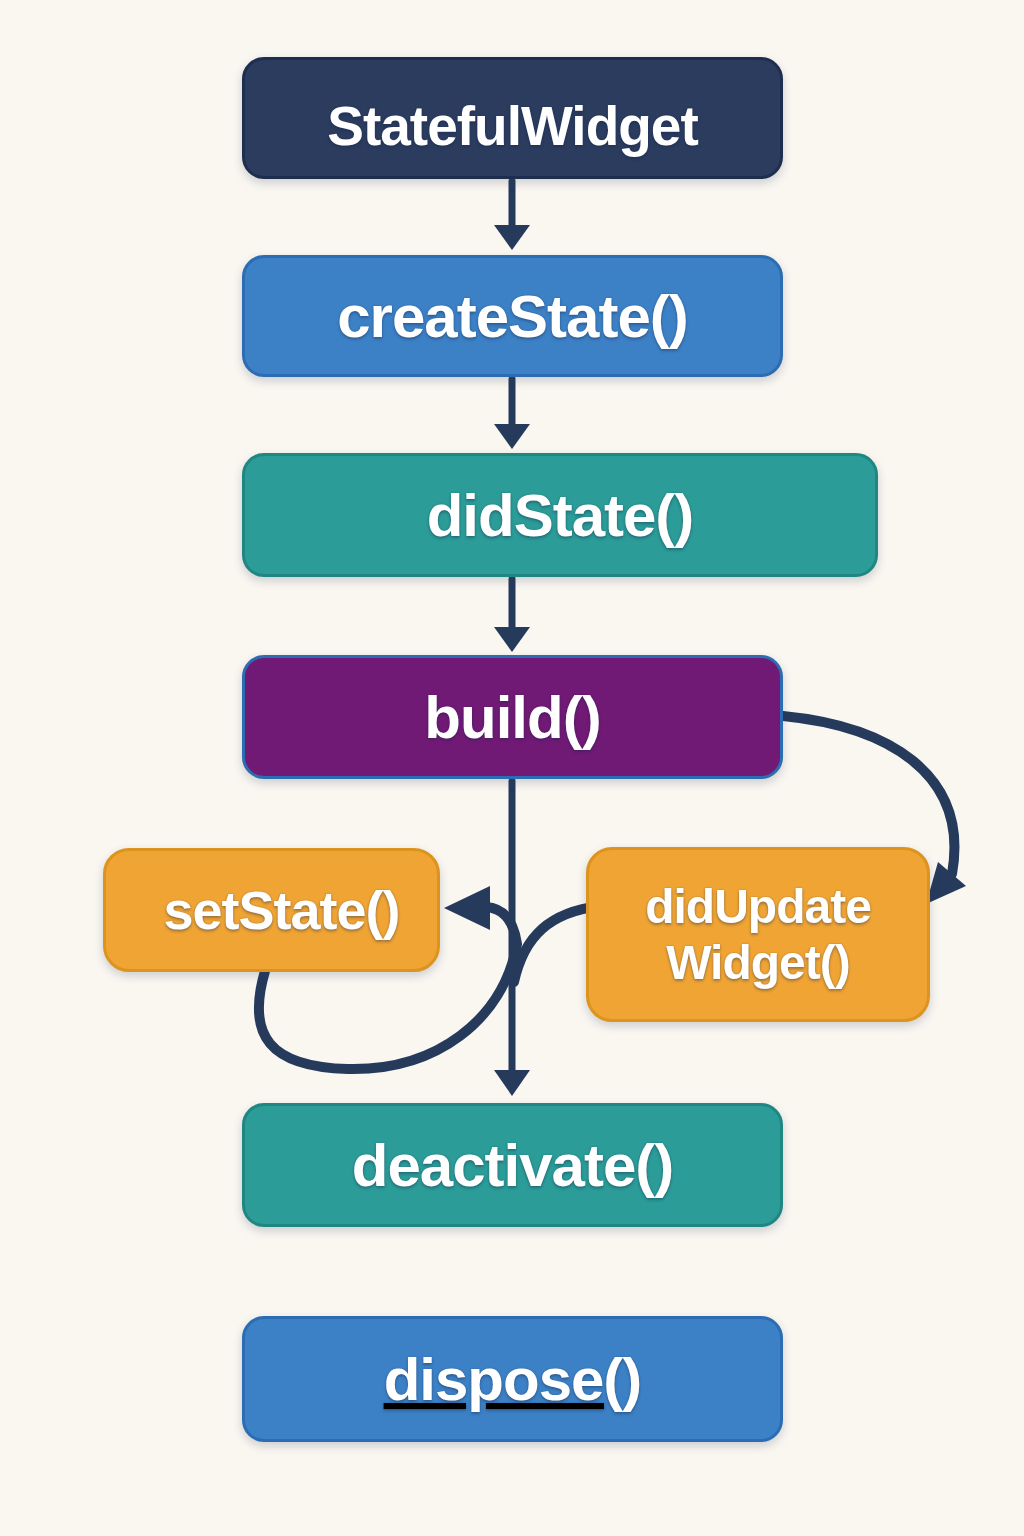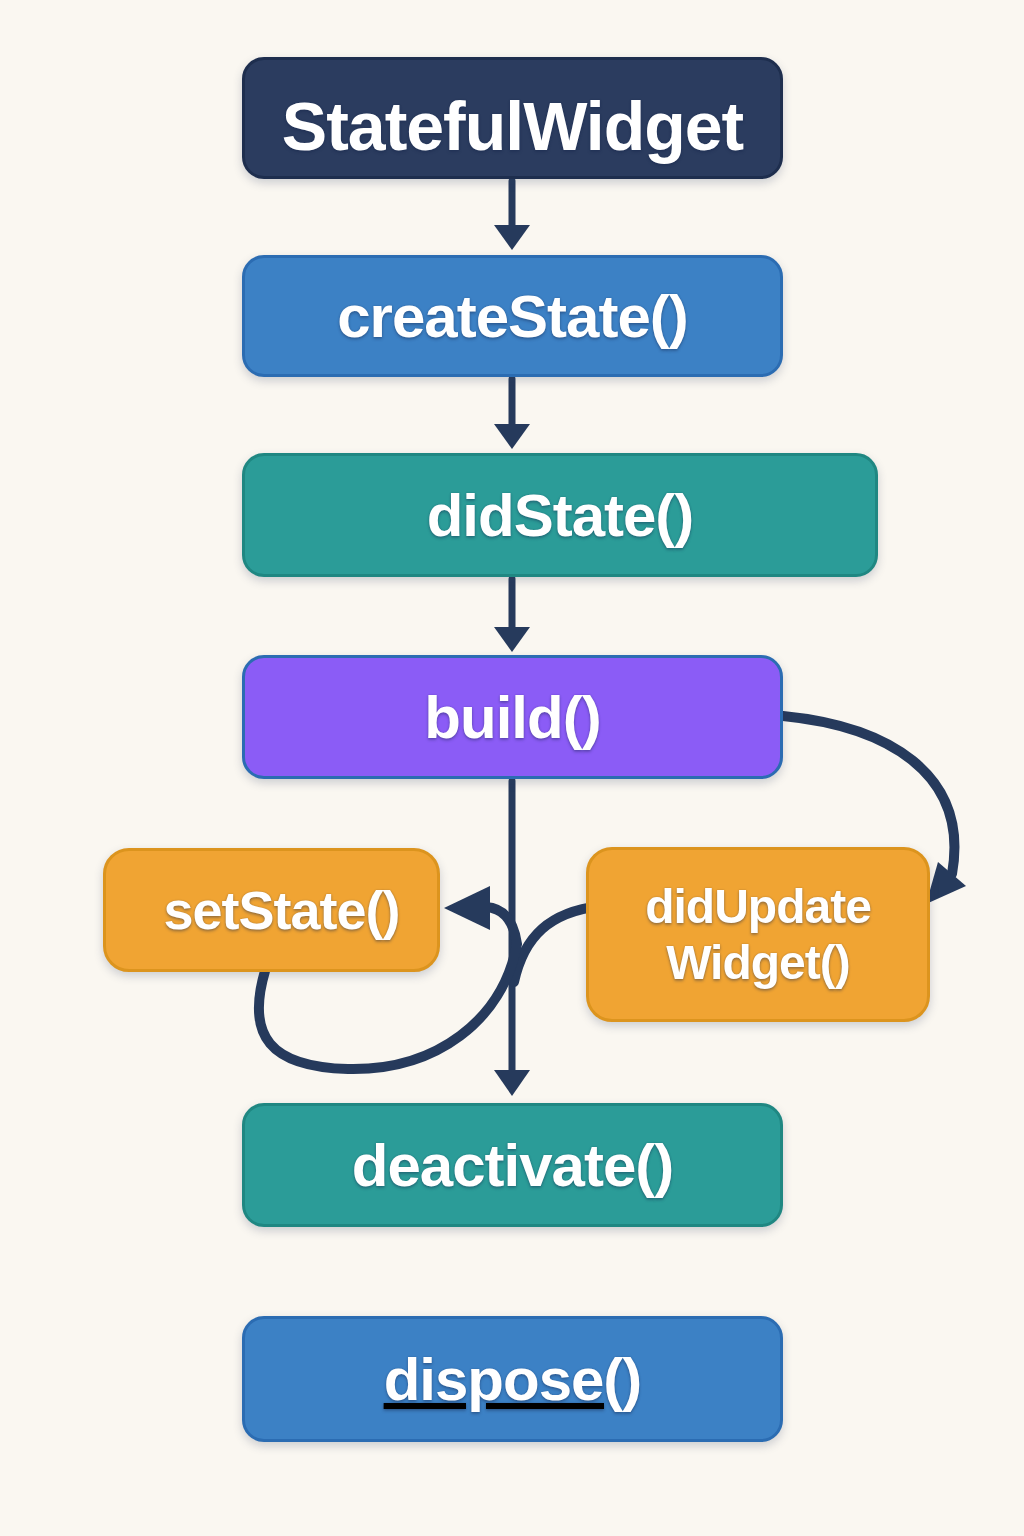--- a/index.html
+++ b/index.html
@@ -53,21 +53,21 @@
   
   .node-statefulwidget  { left: 242px; top: 57px;   width: 541px; height: 122px; }
   .node-createstate     { left: 242px; top: 255px;  width: 541px; height: 122px; }
   .node-didstate        { left: 242px; top: 453px;  width: 636px; height: 124px; }
   .node-build           { left: 242px; top: 655px;  width: 541px; height: 124px; }
   .node-setstate        { left: 103px; top: 848px;  width: 337px; height: 124px; border-radius: 26px; padding-left: 20px; }
   .node-didupdatewidget { left: 586px; top: 847px;  width: 344px; height: 175px; border-radius: 26px; }
   .node-deactivate      { left: 242px; top: 1103px; width: 541px; height: 124px; }
   .node-dispose         { left: 242px; top: 1316px; width: 541px; height: 126px; text-decoration: underline; }
 
-  .node-statefulwidget .node-label { font-size: 68px; margin-top: 16px; }
+  .node-statefulwidget .node-label { font-size: 55px; margin-top: 16px; }
   .node-createstate .node-label,
   .node-didstate .node-label,
   .node-build .node-label,
   .node-deactivate .node-label,
   .node-dispose .node-label { font-size: 60px; }
   .node-setstate .node-label { font-size: 54px; }
   .node-didupdatewidget .node-label { font-size: 48px; line-height: 56px; }
 </style>
 </head>
 <body>
@@ -116,21 +116,21 @@
   </div>
 
   <div class="node node-createstate" style="background-color: rgb(60, 129, 197); border-color: rgb(43, 108, 178);">
     <span class="node-label">createState()</span>
   </div>
 
   <div class="node node-didstate" style="background-color: rgb(43, 156, 152); border-color: rgb(31, 135, 130);">
     <span class="node-label">didState()</span>
   </div>
 
-  <div class="node node-build" style="background-color: #8b5cf6; border-color: rgb(43, 108, 178);">
+  <div class="node node-build" style="background-color: #701a75; border-color: rgb(43, 108, 178);">
     <span class="node-label">build()</span>
   </div>
 
   <div class="node node-setstate" style="background-color: rgb(240, 164, 51); border-color: rgb(220, 148, 30);">
     <span class="node-label">setState()</span>
   </div>
 
   <div class="node node-didupdatewidget" style="background-color: rgb(240, 164, 51); border-color: rgb(220, 148, 30);">
     <span class="node-label">didUpdate</span>
     <span class="node-label">Widget()</span>

